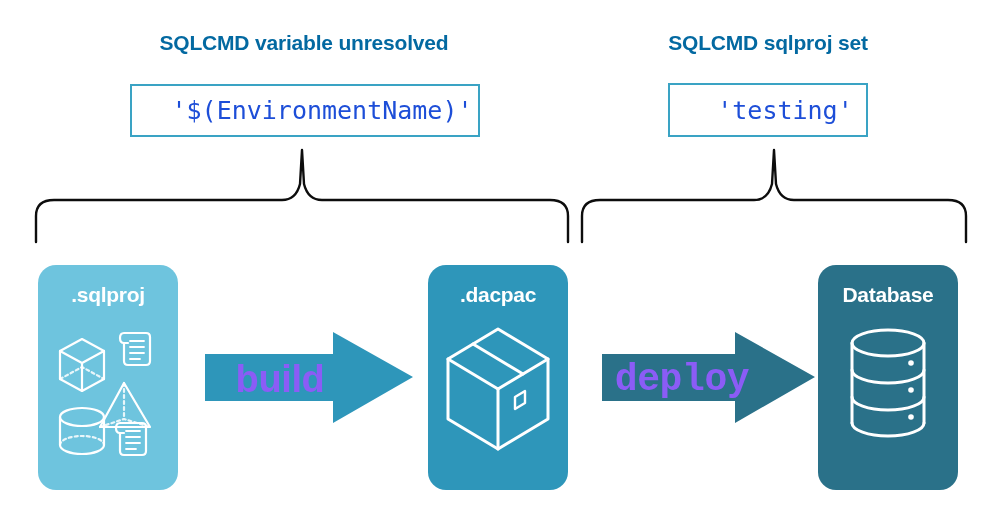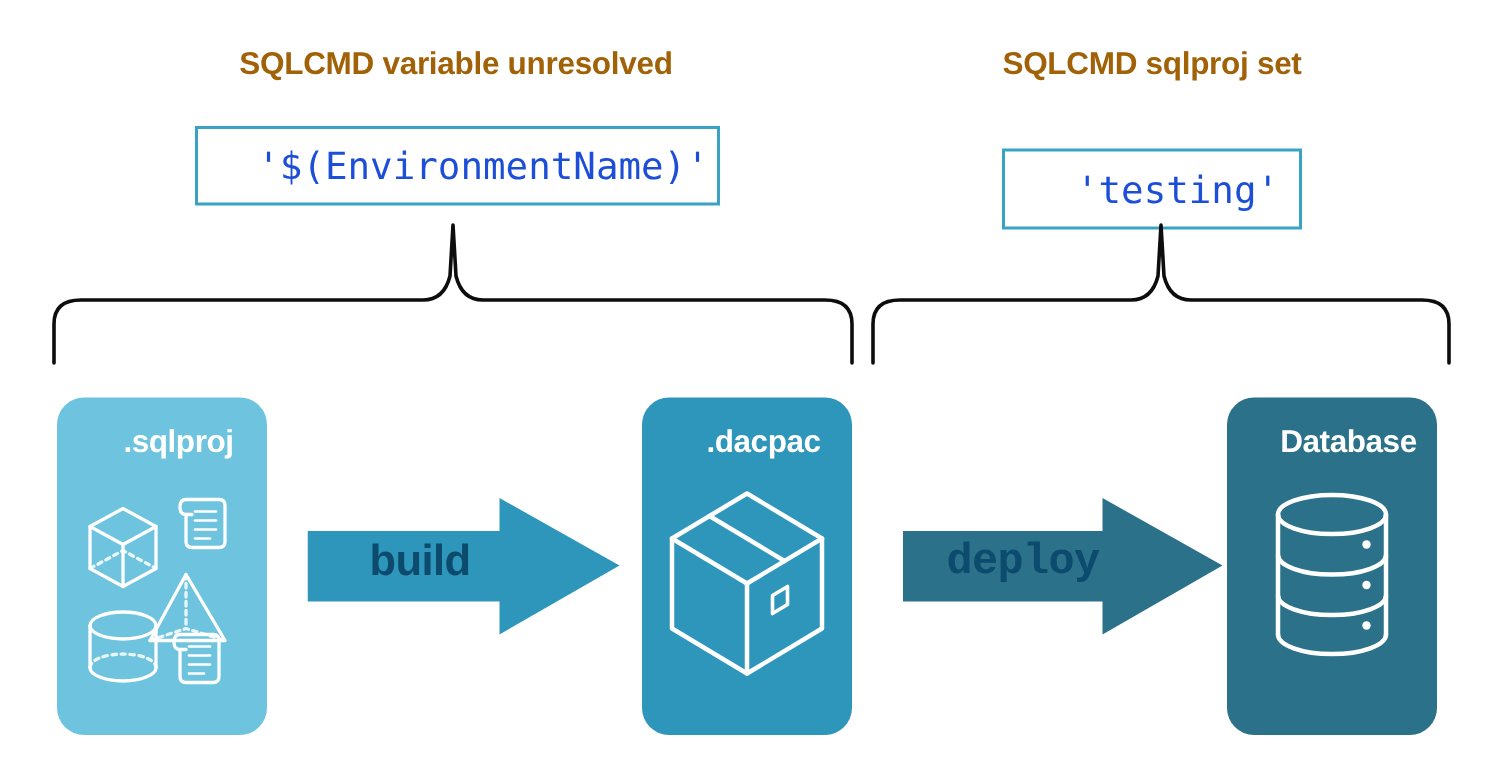--- a/index.html
+++ b/index.html
@@ -17,21 +17,21 @@
     background: #ffffff;
     overflow: hidden;
   }
 
   
   .section-title {
     position: absolute;
     font-family: "Liberation Sans", sans-serif;
     font-size: 21px;
     font-weight: bold;
-    color: #a16207;
+    color: #0369a1;
     letter-spacing: -0.2px;
     white-space: nowrap;
     text-align: center;
     line-height: 1;
   }
   #title-left  { left: 0;   top: 32px; width: 608px; }
   #title-right { left: 592px; top: 32px; width: 352px; }
 
   
   .code-box {
@@ -43,21 +43,21 @@
     align-items: center;
     justify-content: center;
     font-family: "DejaVu Sans Mono", "Liberation Mono", monospace;
     font-size: 25px;
     color: #1d4ed8;
     white-space: nowrap;
     letter-spacing: 0px;
     padding-left: 34px;
   }
   #code-left  { left: 130px; top: 84px;  width: 350px; height: 53px; }
-  #code-right { left: 668px; top: 83px;  width: 200px; height: 54px; margin-top: 16px; }
+  #code-right { left: 668px; top: 83px;  width: 200px; height: 54px; }
 
   
   .brace-wrap { position: absolute; }
   #brace-left  { left: 28px;  top: 148px; }
   #brace-right { left: 574px; top: 148px; }
 
   
   .card {
     position: absolute;
     border-radius: 18px;
@@ -70,21 +70,20 @@
     top: 18px;
     left: 0;
     width: 100%;
     text-align: center;
     color: #ffffff;
     font-family: "Liberation Sans", sans-serif;
     font-weight: bold;
     font-size: 21px;
     letter-spacing: -0.3px;
     white-space: nowrap;
-    padding-left: 11px;
   }
   .card-art {
     position: absolute;
     left: 50%;
     transform: translateX(-50%);
   }
   #card-sqlproj  { left: 38px;  background: #6ec4de; }
   #card-dacpac   { left: 428px; background: #2e96ba; }
   #card-database { left: 818px; background: #2a7189; }
 
@@ -93,24 +92,24 @@
   #art-database { top: 62px; }
 
   
   .arrow {
     position: absolute;
     top: 330px;
   }
   .arrow-label {
     position: absolute;
     top: 358px;
-    color: #0c4a6e;
+    color: #8b5cf6;
     font-family: "Liberation Sans", sans-serif;
     font-weight: bold;
-    font-size: 29px;
+    font-size: 38px;
     letter-spacing: -0.4px;
     white-space: nowrap;
     text-align: center;
   }
   #arrow-build      { left: 205px; }
   #arrow-build-lbl  { left: 205px; width: 150px; }
   #arrow-deploy     { left: 602px; }
   #arrow-deploy-lbl { left: 602px; width: 160px; font-family: Liberation Mono, monospace; }
 </style>
 </head>

